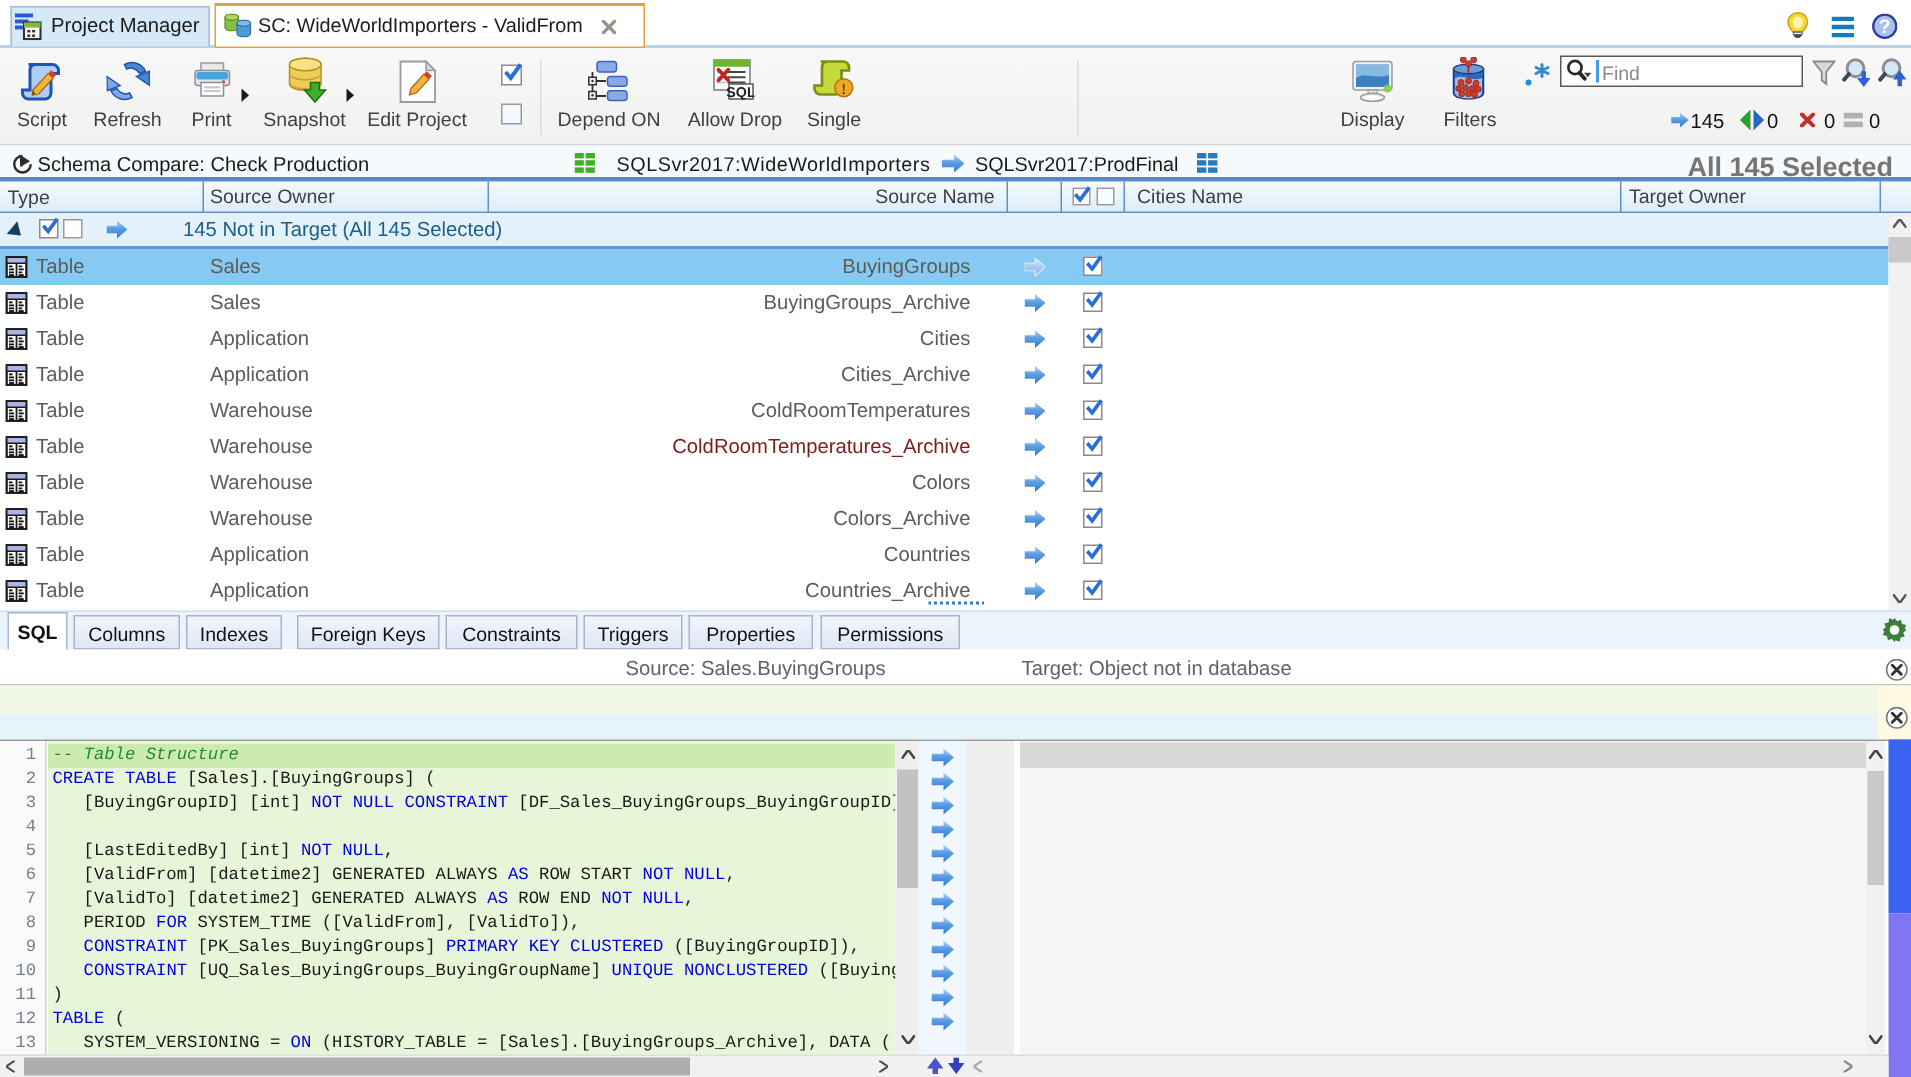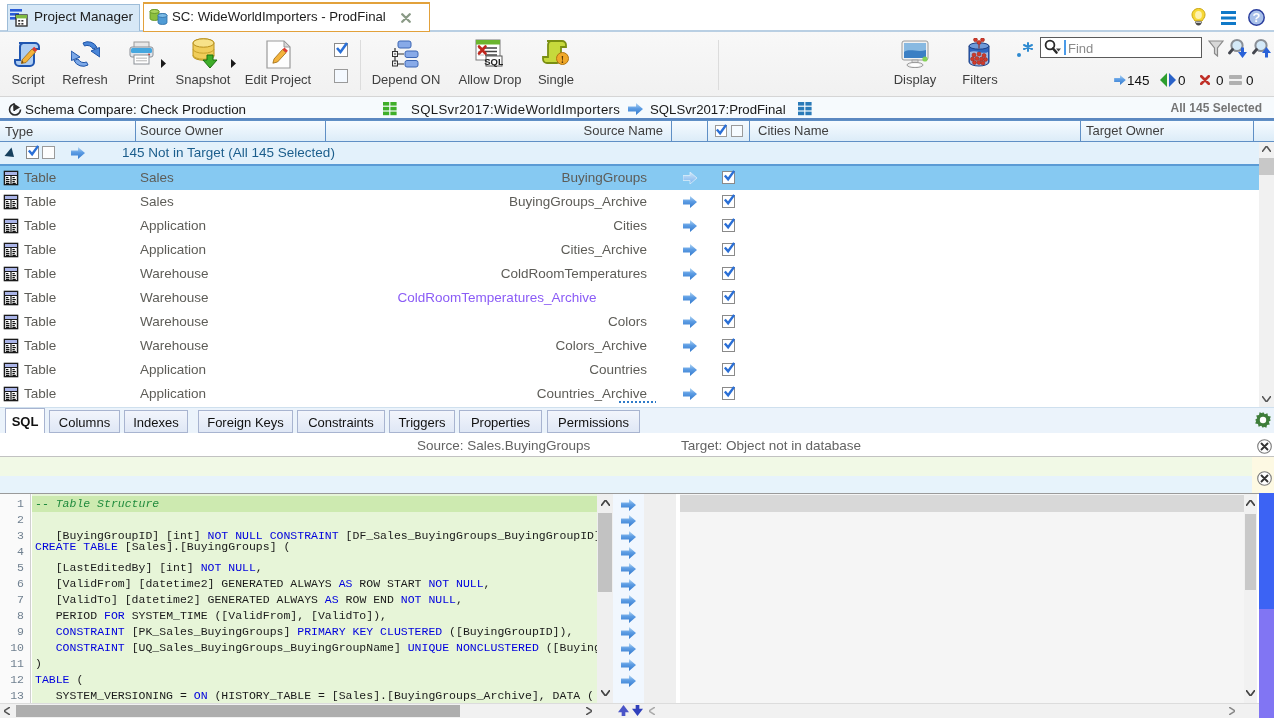--- a/index.html
+++ b/index.html
@@ -46,21 +46,21 @@
 <svg class="abs" style="left:149px;top:8px;" width="20" height="18" viewBox="0 0 20 18">
  <g>
       <path d="M1 3.5 a4.5 2 0 0 1 9 0 v7 a4.5 2 0 0 1 -9 0 z" fill="#8cbf3f" stroke="#5d8f25" stroke-width="0.8"></path>
  <ellipse cx="5.5" cy="3.5" rx="4.5" ry="2" fill="#aad45e" stroke="#5d8f25" stroke-width="0.8"></ellipse>
     </g>
  <g>
       <path d="M9 7.5 a4.5 2 0 0 1 9 0 v7 a4.5 2 0 0 1 -9 0 z" fill="#4f9bd5" stroke="#2f6ea6" stroke-width="0.8"></path>
  <ellipse cx="13.5" cy="7.5" rx="4.5" ry="2" fill="#7cbce8" stroke="#2f6ea6" stroke-width="0.8"></ellipse>
     </g>
 </svg>
-<div class="abs" style="left:172px;top:9px;font-size:13.2px;color:#1c1c1c;">SC: WideWorldImporters - ProdFinal</div>
+<div class="abs" style="left:172px;top:9px;font-size:13.2px;color:#1c1c1c;">SC: WideWorldImporters - ValidFrom</div>
 <svg class="abs" style="left:401px;top:13px;" width="10" height="10" viewBox="0 0 12 12">
  <path d="M1.5 1.5 L10.5 10.5 M10.5 1.5 L1.5 10.5" stroke="#8a9a86" stroke-width="2.8" stroke-linecap="round"></path>
 </svg>
 
 <svg class="abs" style="left:1191px;top:8px;" width="15" height="21" viewBox="0 0 15 21">
  <path d="M7.5 0.5 C11.5 0.5 14 3.2 14 6.8 C14 9.6 12 11.2 11 13 L4 13 C3 11.2 1 9.6 1 6.8 C1 3.2 4 0.5 7.5 0.5 Z" fill="#f7d836" stroke="#c9a40e" stroke-width="1"></path>
  <ellipse cx="7.5" cy="7" rx="3.4" ry="4" fill="#fdf2b0"></ellipse>
  <path d="M4.4 14 L10.6 14 A3.1 3.1 0 0 1 7.5 17.4 A3.1 3.1 0 0 1 4.4 14 Z" fill="#4a4a4a"></path>
  <rect x="4.4" y="13.4" width="6.2" height="1.6" rx="0.8" fill="#fff" stroke="#555" stroke-width="0.7"></rect>
 </svg>
@@ -277,21 +277,21 @@
 <svg class="abs" style="left:798px;top:102px;" width="14" height="14" viewBox="0 0 14 14">
  <g fill="#2a7ab8">
         <rect x="0" y="0" width="6.2" height="3.6"></rect>
         <rect x="7.4" y="0" width="6.2" height="3.6"></rect>
         <rect x="0" y="4.8" width="6.2" height="3.6"></rect>
         <rect x="7.4" y="4.8" width="6.2" height="3.6"></rect>
         <rect x="0" y="9.6" width="6.2" height="3.6"></rect>
         <rect x="7.4" y="9.6" width="6.2" height="3.6"></rect>
       </g>
 </svg>
-<div class="abs" style="left:1062px;top:101px;width:200px;text-align:right;font-size:12px;font-weight:600;color:#757575;">All 145 Selected</div>
+<div class="abs" style="left:1062px;top:101px;width:200px;text-align:right;font-size:18px;font-weight:600;color:#757575;">All 145 Selected</div>
 
 
 <div class="abs" style="left:0;top:120px;width:1274px;height:287px;background:#fff;overflow:hidden;" id="grid">
 
  <div class="abs" style="left:0;top:0;width:1274px;height:22px;background:linear-gradient(#f6fbff,#dcecf8);border-top:1px solid #5f8fc5;border-bottom:1px solid #5f8fc5;"></div>
  <div class="abs" style="left:5px;top:4px;font-size:13px;color:#3f3f3f;">Type</div>
  <div class="abs" style="left:140px;top:3px;font-size:13px;color:#3f3f3f;">Source Owner</div>
  <div class="abs" style="left:463px;top:3px;width:200px;text-align:right;font-size:13px;color:#3f3f3f;">Source Name</div>
  <div class="abs" style="left:758px;top:3px;font-size:13px;color:#3f3f3f;">Cities Name</div>
  <div class="abs" style="left:1086px;top:3px;font-size:13px;color:#3f3f3f;">Target Owner</div>
@@ -475,21 +475,21 @@
               <rect x="3" y="11" width="3.4" height="1.2"></rect>
               <rect x="3" y="12.8" width="3.4" height="1.2"></rect>
               <rect x="9.4" y="7" width="2.4" height="1.2"></rect>
               <rect x="9.4" y="9" width="3.4" height="1.2"></rect>
               <rect x="9.4" y="11" width="2.4" height="1.2"></rect>
               <rect x="9.4" y="12.8" width="3.4" height="1.2"></rect>
             </g>
           </svg>
           <div style="position:absolute;left:24px;top:4px;font-size:13.5px;color:#5d5c57;">Table</div>
           <div style="position:absolute;left:140px;top:4px;font-size:13.5px;color:#5d5c57;">Warehouse</div>
-          <div style="position:absolute;left:347px;top:4px;width:300px;text-align:center;font-size:13.5px;color:#8b5cf6;">ColdRoomTemperatures_Archive</div>
+          <div style="position:absolute;left:347px;top:4px;width:300px;text-align:right;font-size:13.5px;color:#7f1d1d;">ColdRoomTemperatures_Archive</div>
           <svg style="position:absolute;left:683px;top:6px;" width="14" height="12" viewBox="0 0 14 12">
             <path d="M0 3.5 h7 V0 l7 6 -7 6 V8.5 H0 z" fill="url(#arrg)" stroke="none" stroke-width="0.8"></path>
           </svg>
           <div style="position:absolute;left:722px;top:5px;width:13px;height:13px;background:#fff;border:1px solid #8a8a8a;"></div>
           <svg style="position:absolute;left:723px;top:3px;" width="13" height="14" viewBox="0 0 14 15">
             <path d="M2 7 L5.5 11 L12 2" fill="none" stroke="#2a6fd6" stroke-width="2.6"></path>
           </svg>
         </div>
         <div class="abs" style="left:0;top:190px;width:1259px;height:24px;">
           <svg style="position:absolute;left:3px;top:4px;" width="16" height="16" viewBox="0 0 16 16">
@@ -666,21 +666,21 @@
         <div class="abs" style="left:0;top:114px;width:24px;text-align:right;font-size:11.5px;font-family:'Liberation Mono',monospace;color:#708090;line-height:16px;">8</div>
         <div class="abs" style="left:0;top:130px;width:24px;text-align:right;font-size:11.5px;font-family:'Liberation Mono',monospace;color:#708090;line-height:16px;">9</div>
         <div class="abs" style="left:0;top:146px;width:24px;text-align:right;font-size:11.5px;font-family:'Liberation Mono',monospace;color:#708090;line-height:16px;">10</div>
         <div class="abs" style="left:0;top:162px;width:24px;text-align:right;font-size:11.5px;font-family:'Liberation Mono',monospace;color:#708090;line-height:16px;">11</div>
         <div class="abs" style="left:0;top:178px;width:24px;text-align:right;font-size:11.5px;font-family:'Liberation Mono',monospace;color:#708090;line-height:16px;">12</div>
         <div class="abs" style="left:0;top:194px;width:24px;text-align:right;font-size:11.5px;font-family:'Liberation Mono',monospace;color:#708090;line-height:16px;">13</div>
       </div>
 
  <div class="abs" style="left:32px;top:0;width:565px;height:210px;background:#e7f5d8;overflow:hidden;" id="code">
         <div style="position:absolute;left:0;top:2px;width:565px;height:16px;background:#cdeab0;font-family:'Liberation Mono',monospace;font-size:11.5px;line-height:16px;color:#1a1a1a;white-space:pre;padding-left:3px;"><span style="color:#208b3d;font-style:italic;">-- Table Structure</span></div>
-        <div style="position:absolute;left:0;top:18px;width:565px;height:16px;font-family:'Liberation Mono',monospace;font-size:11.5px;line-height:16px;color:#1a1a1a;white-space:pre;padding-left:3px;margin-top:27px;"><span style="color:#0000dd;">CREATE</span> <span style="color:#0000dd;">TABLE</span> [Sales].[BuyingGroups] (</div>
+        <div style="position:absolute;left:0;top:18px;width:565px;height:16px;font-family:'Liberation Mono',monospace;font-size:11.5px;line-height:16px;color:#1a1a1a;white-space:pre;padding-left:3px;"><span style="color:#0000dd;">CREATE</span> <span style="color:#0000dd;">TABLE</span> [Sales].[BuyingGroups] (</div>
         <div style="position:absolute;left:0;top:34px;width:565px;height:16px;font-family:'Liberation Mono',monospace;font-size:11.5px;line-height:16px;color:#1a1a1a;white-space:pre;padding-left:3px;">   [BuyingGroupID] [int] <span style="color:#0000dd;">NOT NULL</span> <span style="color:#0000dd;">CONSTRAINT</span> [DF_Sales_BuyingGroups_BuyingGroupID]&nbsp;</div>
         <div style="position:absolute;left:0;top:66px;width:565px;height:16px;font-family:'Liberation Mono',monospace;font-size:11.5px;line-height:16px;color:#1a1a1a;white-space:pre;padding-left:3px;">   [LastEditedBy] [int] <span style="color:#0000dd;">NOT NULL</span>,</div>
         <div style="position:absolute;left:0;top:82px;width:565px;height:16px;font-family:'Liberation Mono',monospace;font-size:11.5px;line-height:16px;color:#1a1a1a;white-space:pre;padding-left:3px;">   [ValidFrom] [datetime2] GENERATED ALWAYS <span style="color:#0000dd;">AS</span> ROW START <span style="color:#0000dd;">NOT NULL</span>,</div>
         <div style="position:absolute;left:0;top:98px;width:565px;height:16px;font-family:'Liberation Mono',monospace;font-size:11.5px;line-height:16px;color:#1a1a1a;white-space:pre;padding-left:3px;">   [ValidTo] [datetime2] GENERATED ALWAYS <span style="color:#0000dd;">AS</span> ROW END <span style="color:#0000dd;">NOT NULL</span>,</div>
         <div style="position:absolute;left:0;top:114px;width:456px;height:16px;font-family:'Liberation Mono',monospace;font-size:11.5px;line-height:16px;color:#1a1a1a;white-space:pre;padding-left:3px;">   PERIOD <span style="color:#0000dd;">FOR</span> SYSTEM_TIME ([ValidFrom], [ValidTo]),</div>
         <div style="position:absolute;left:0;top:130px;width:565px;height:16px;font-family:'Liberation Mono',monospace;font-size:11.5px;line-height:16px;color:#1a1a1a;white-space:pre;padding-left:3px;">   <span style="color:#0000dd;">CONSTRAINT</span> [PK_Sales_BuyingGroups] <span style="color:#0000dd;">PRIMARY KEY CLUSTERED</span> ([BuyingGroupID]),</div>
         <div style="position:absolute;left:0;top:146px;width:565px;height:16px;font-family:'Liberation Mono',monospace;font-size:11.5px;line-height:16px;color:#1a1a1a;white-space:pre;padding-left:3px;">   <span style="color:#0000dd;">CONSTRAINT</span> [UQ_Sales_BuyingGroups_BuyingGroupName] <span style="color:#0000dd;">UNIQUE NONCLUSTERED</span> ([BuyingGroupName]),</div>
         <div style="position:absolute;left:0;top:162px;width:565px;height:16px;font-family:'Liberation Mono',monospace;font-size:11.5px;line-height:16px;color:#1a1a1a;white-space:pre;padding-left:3px;">)</div>
         <div style="position:absolute;left:0;top:178px;width:565px;height:16px;font-family:'Liberation Mono',monospace;font-size:11.5px;line-height:16px;color:#1a1a1a;white-space:pre;padding-left:3px;"><span style="color:#0000dd;">TABLE</span> (</div>
         <div style="position:absolute;left:0;top:194px;width:565px;height:16px;font-family:'Liberation Mono',monospace;font-size:11.5px;line-height:16px;color:#1a1a1a;white-space:pre;padding-left:3px;">   SYSTEM_VERSIONING = <span style="color:#0000dd;">ON</span> (HISTORY_TABLE = [Sales].[BuyingGroups_Archive], DATA (</div>

